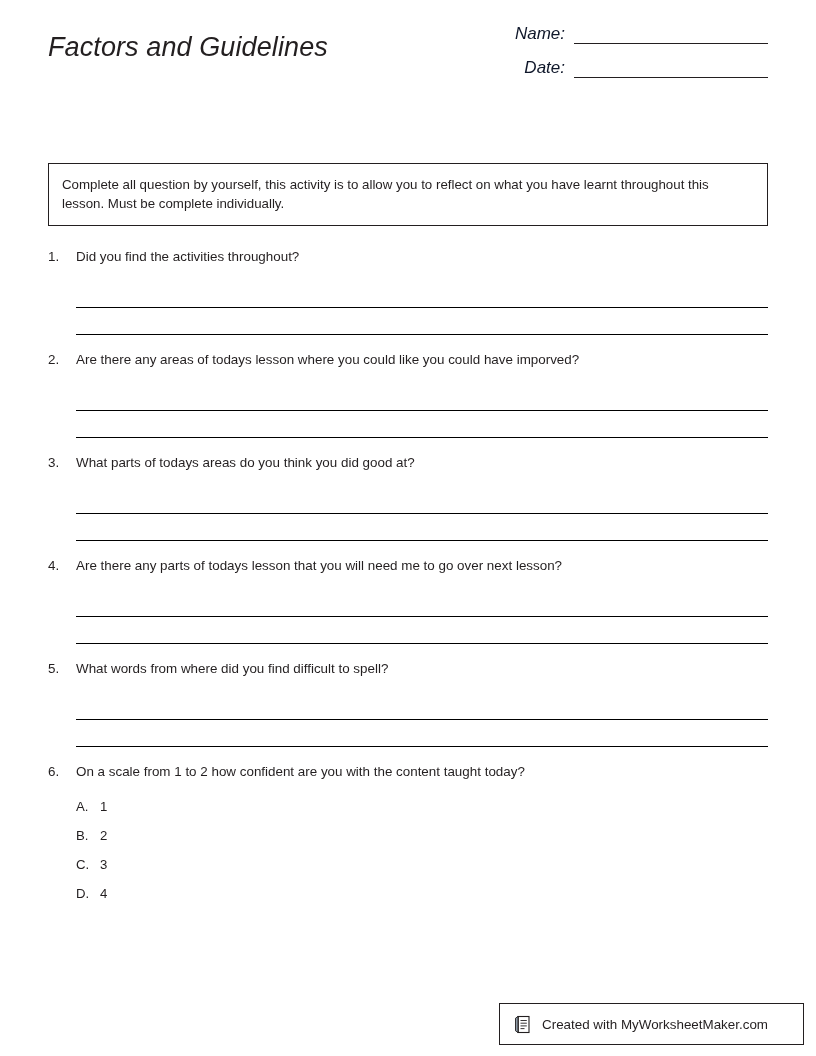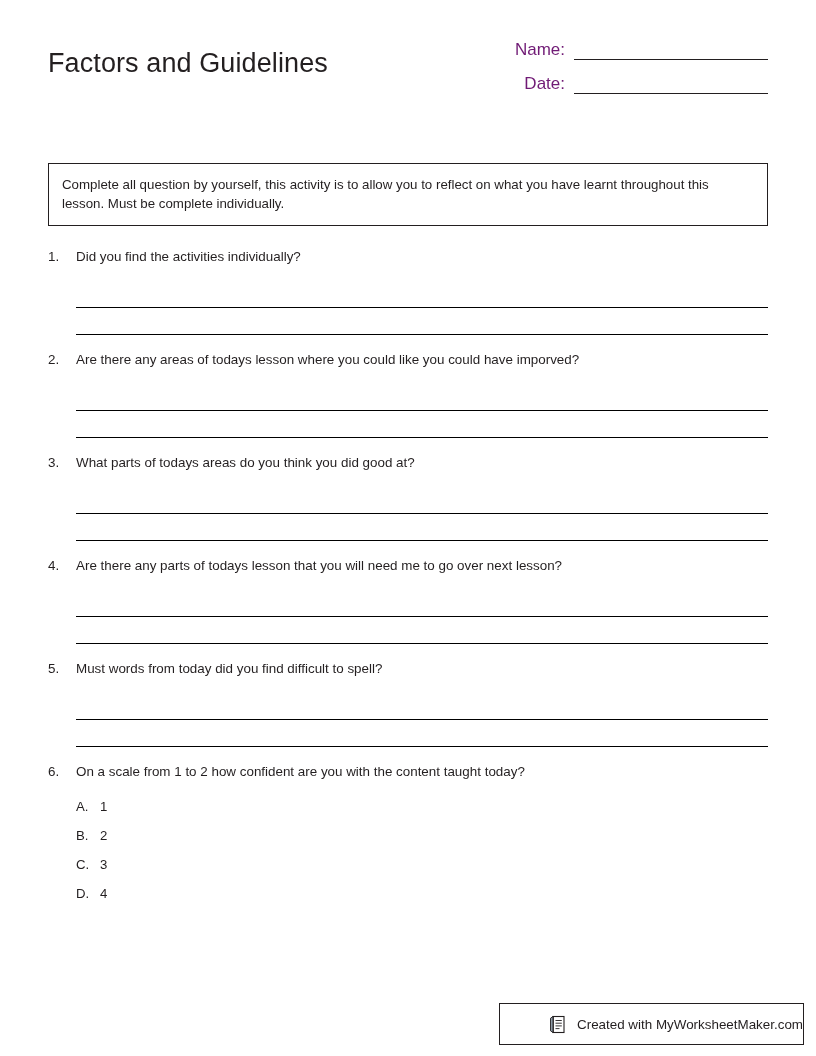--- a/index.html
+++ b/index.html
@@ -19,23 +19,24 @@
     position: relative;
     width: 816px;
     height: 1056px;
     box-sizing: border-box;
   }
 
   
   .header {
     position: absolute;
     left: 48px;
-    top: 40px;
+    top: 24px;
     right: 48px;
     height: 90px;
+    font-style: italic;
   }
   .worksheet-title {
     position: absolute;
     left: 0;
     top: 8px;
     font-size: 27px;
     font-weight: 400;
     color: #231f20;
     letter-spacing: 0.1px;
     white-space: nowrap;
@@ -47,21 +48,21 @@
     width: 312px;
   }
   .nd-row {
     display: flex;
     align-items: flex-end;
     justify-content: flex-end;
     margin-bottom: 14px;
   }
   .nd-label {
     font-size: 17px;
-    color: #701a75;
+    color: #0f172a;
     padding-right: 9px;
     white-space: nowrap;
     line-height: 20px;
   }
   .nd-line {
     width: 194px;
     border-bottom: 1.6px solid #231f20;
     height: 19px;
   }
 
@@ -143,21 +144,20 @@
     left: 499px;
     top: 1003px;
     width: 305px;
     height: 42px;
     box-sizing: border-box;
     border: 1.2px solid #231f20;
     background: #ffffff;
     display: flex;
     align-items: center;
     padding-left: 14px;
-    justify-content: flex-end;
   }
   .badge-icon {
     width: 19px;
     height: 19px;
     flex: 0 0 19px;
     margin-right: 9px;
     position: relative;
   }
   .badge-text {
     font-size: 13.4px;
@@ -185,21 +185,21 @@
     </div>
   </div>
 
   <div class="instructions">Complete all question by yourself, this activity is to allow you to reflect on what you have learnt throughout this lesson. Must be complete individually.</div>
 
   <div class="questions">
 
     <div class="question">
       <div class="q-head">
         <span class="q-num">1.</span>
-        <span class="q-text">Did you find the activities individually?</span>
+        <span class="q-text">Did you find the activities throughout?</span>
       </div>
       <div class="answer-lines">
         <div class="answer-line"></div>
         <div class="answer-line"></div>
       </div>
     </div>
 
     <div class="question">
       <div class="q-head">
         <span class="q-num">2.</span>
@@ -229,21 +229,21 @@
       </div>
       <div class="answer-lines">
         <div class="answer-line"></div>
         <div class="answer-line"></div>
       </div>
     </div>
 
     <div class="question">
       <div class="q-head">
         <span class="q-num">5.</span>
-        <span class="q-text">Must words from today did you find difficult to spell?</span>
+        <span class="q-text">What words from where did you find difficult to spell?</span>
       </div>
       <div class="answer-lines">
         <div class="answer-line"></div>
         <div class="answer-line"></div>
       </div>
     </div>
 
     <div class="question">
       <div class="q-head">
         <span class="q-num">6.</span>

